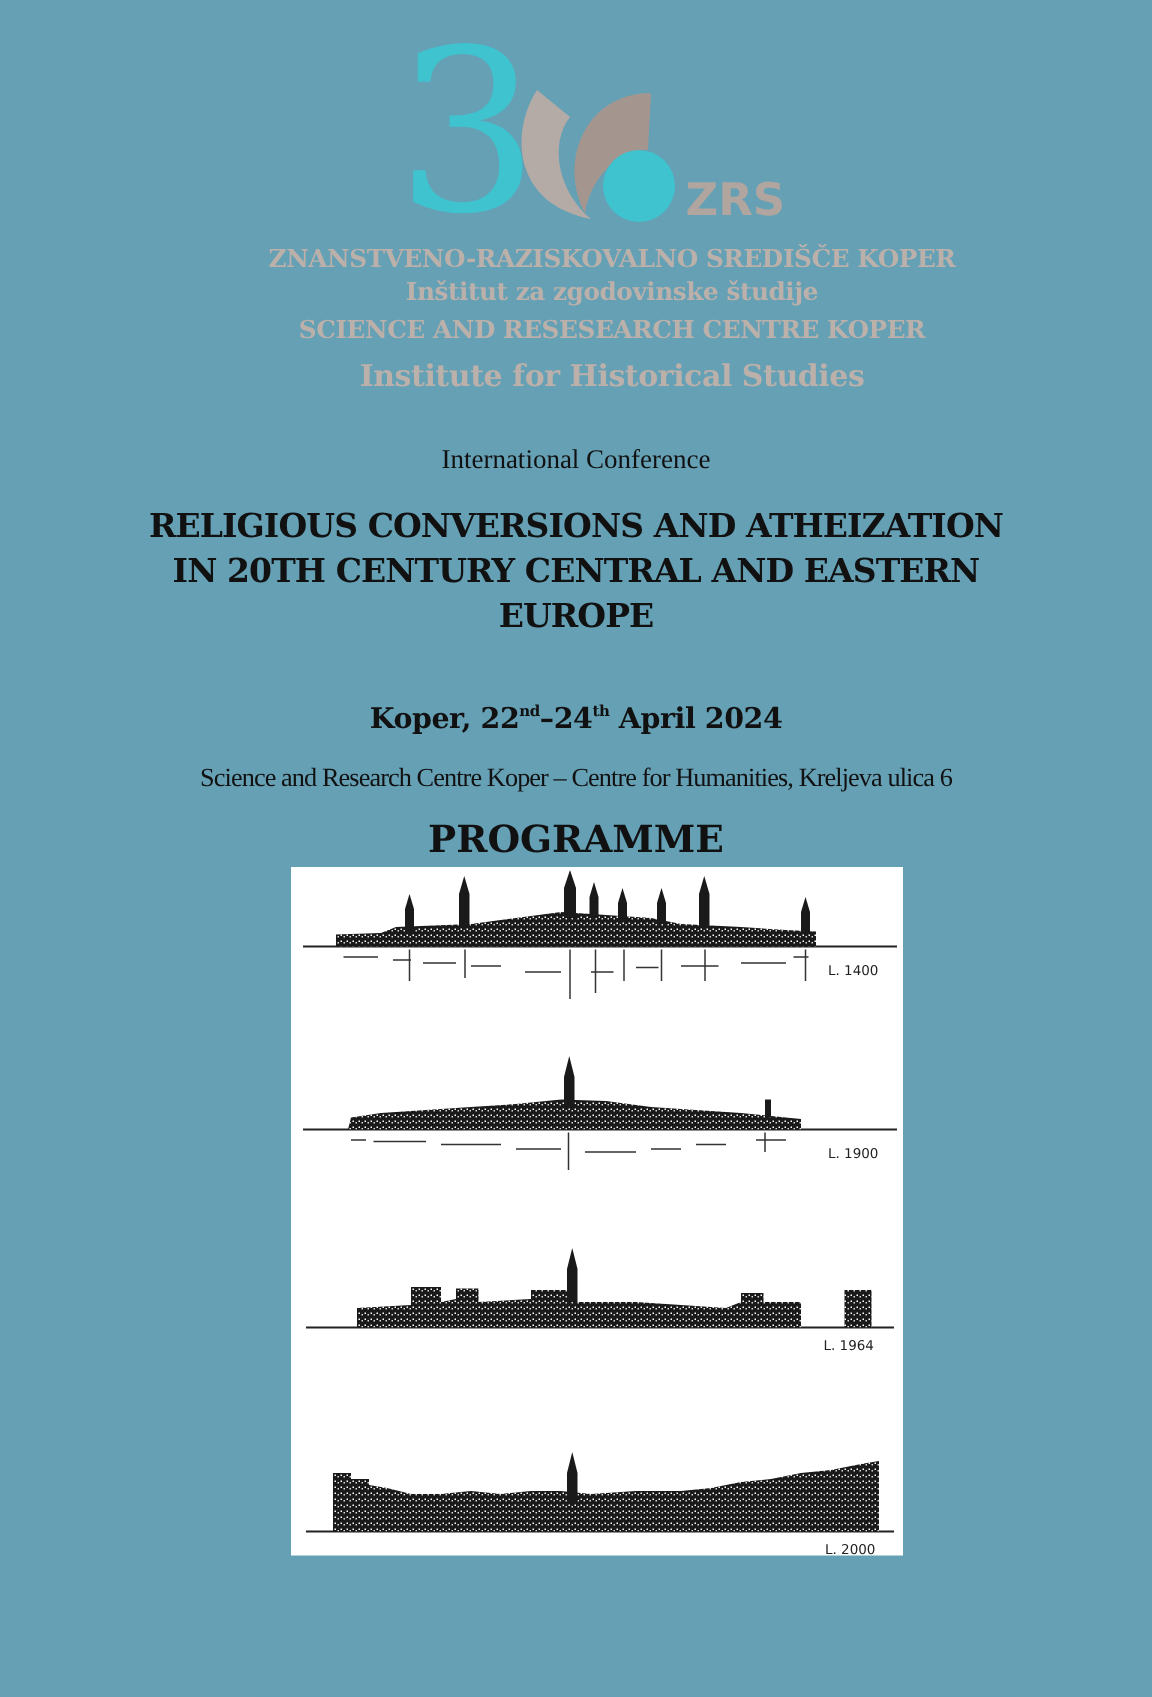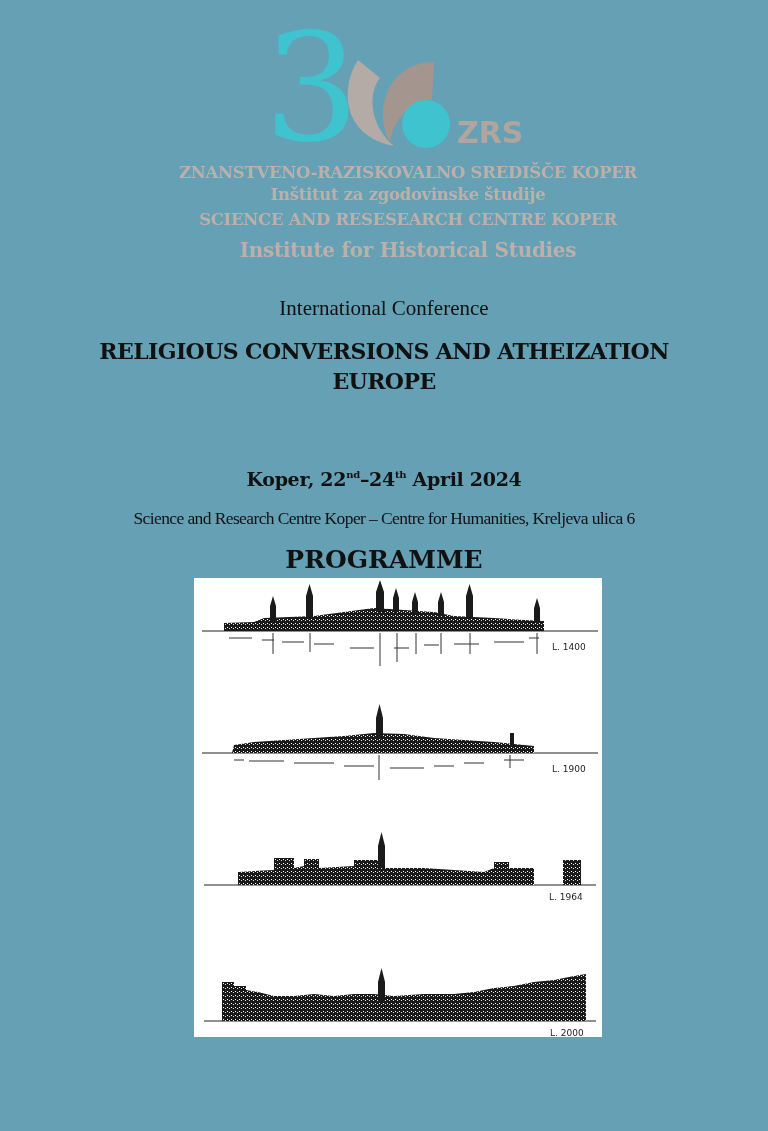--- a/index.html
+++ b/index.html
@@ -37,21 +37,21 @@
     .inst3 { top: 210px; font-size: 16.5px; }
     .inst4 { top: 238px; font-size: 20px; }
 
     .conf-label {
       position: absolute;
       top: 296px;
       left: 0;
       width: 768px;
       text-align: center;
       font-family: "Liberation Serif", serif;
-      font-size: 21px;
+      font-size: 18px;
       color: #111;
     }
     .title {
       position: absolute;
       top: 336px;
       left: 0;
       width: 768px;
       text-align: center;
       font-family: "DejaVu Serif", serif;
       font-weight: bold;
@@ -126,20 +126,21 @@
 
 <div class="inst inst1">ZNANSTVENO-RAZISKOVALNO SREDIŠČE KOPER</div>
 <div class="inst inst2">Inštitut za zgodovinske študije</div>
 <div class="inst inst3">SCIENCE AND RESESEARCH CENTRE KOPER</div>
 <div class="inst inst4">Institute for Historical Studies</div>
 
 <div class="conf-label">International Conference</div>
 
 <div class="title">
   <span>RELIGIOUS CONVERSIONS AND ATHEIZATION</span>
+  <span>IN 20TH CENTURY CENTRAL AND EASTERN</span>
   <span>EUROPE</span>
 </div>
 
 <div class="dates"><span>Koper, 22</span><sup>nd</sup><span>–24</span><sup>th</sup><span> April 2024</span></div>
 
 <div class="venue">Science and Research Centre Koper – Centre for Humanities, Kreljeva ulica 6</div>
 
 <div class="programme">PROGRAMME</div>
 
 <div class="figure">

